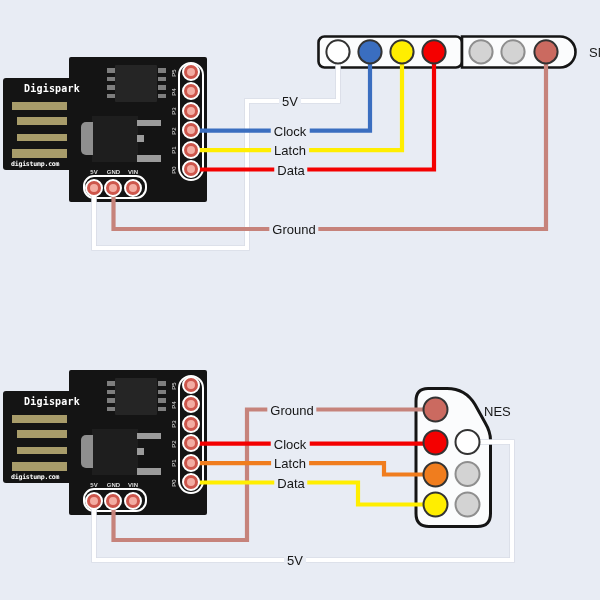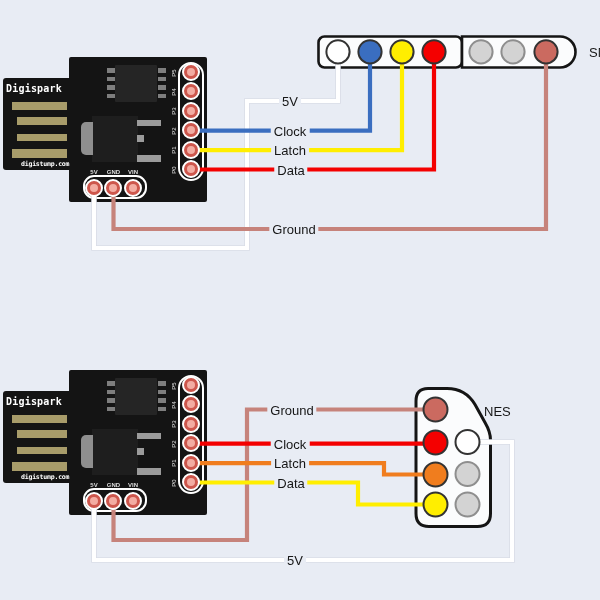--- a/index.html
+++ b/index.html
@@ -5,28 +5,28 @@
   html,body{margin:0;padding:0;}
   body{
     width:600px;height:600px;overflow:hidden;position:relative;
     background:#e8ecf4;
     font-family:"Liberation Sans",sans-serif;
   }
   
   .board-wrap{position:absolute;left:0;width:212px;height:152px;}
   .board-body{position:absolute;left:69px;top:0;width:138px;height:145px;background:#141414;border-radius:2px;}
   .usb-tab{position:absolute;left:3px;top:21px;width:66px;height:92px;background:#141414;border-radius:3px 0 0 3px;}
-  .board-title{position:absolute;left:3px;top:5px;width:62px;color:#fff;
+  .board-title{position:absolute;left:21px;top:5px;width:62px;color:#fff;
     font:bold 10px "DejaVu Sans Mono",monospace;letter-spacing:.2px;}
   .usb-pad{position:absolute;background:#a89c6a;}
   .pad1{left:9px;top:24px;width:55px;height:8px;}
   .pad2{left:14px;top:39px;width:50px;height:8px;}
   .pad3{left:14px;top:56px;width:50px;height:7px;}
   .pad4{left:9px;top:71px;width:55px;height:9px;}
-  .board-site{position:absolute;left:18px;top:82px;width:62px;color:#fff;
+  .board-site{position:absolute;left:8px;top:82px;width:62px;color:#fff;
     font:bold 6.5px "DejaVu Sans Mono",monospace;letter-spacing:-.2px;}
   .ic-chip{position:absolute;left:115px;top:8px;width:42px;height:37px;background:#252525;border-radius:1px;}
   .leg{position:absolute;width:8px;height:4.5px;background:#7e7e7e;}
   .leg.l{left:107px}.leg.r{left:158px}
   .leg.y1{top:11px}.leg.y2{top:19.5px}.leg.y3{top:28px}.leg.y4{top:36.5px}
   .reg-body{position:absolute;left:92px;top:59px;width:46px;height:46px;background:#1e1e1e;}
   .reg-tab{position:absolute;left:81px;top:65px;width:12px;height:33px;background:#8f8f8f;border-radius:5px 0 0 5px;}
   .reg-pin{position:absolute;background:#9b9b9b;}
   .rp1{left:137px;top:62.5px;width:24px;height:6.5px;}
   .rpm{left:137px;top:78px;width:7px;height:7px;}

